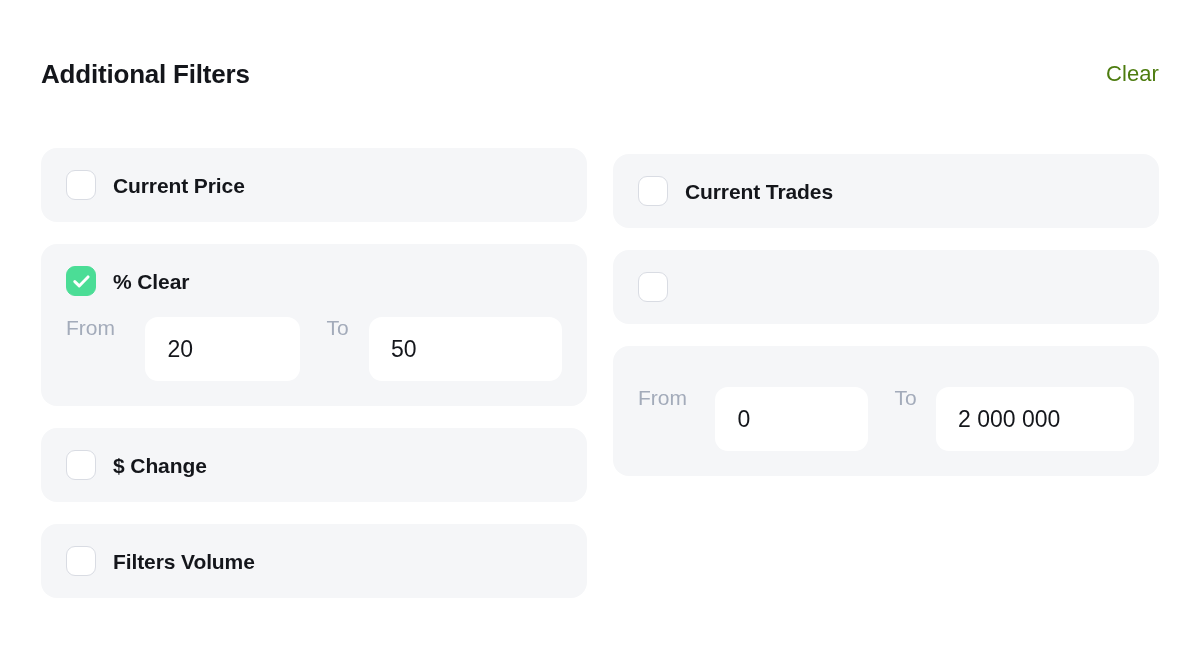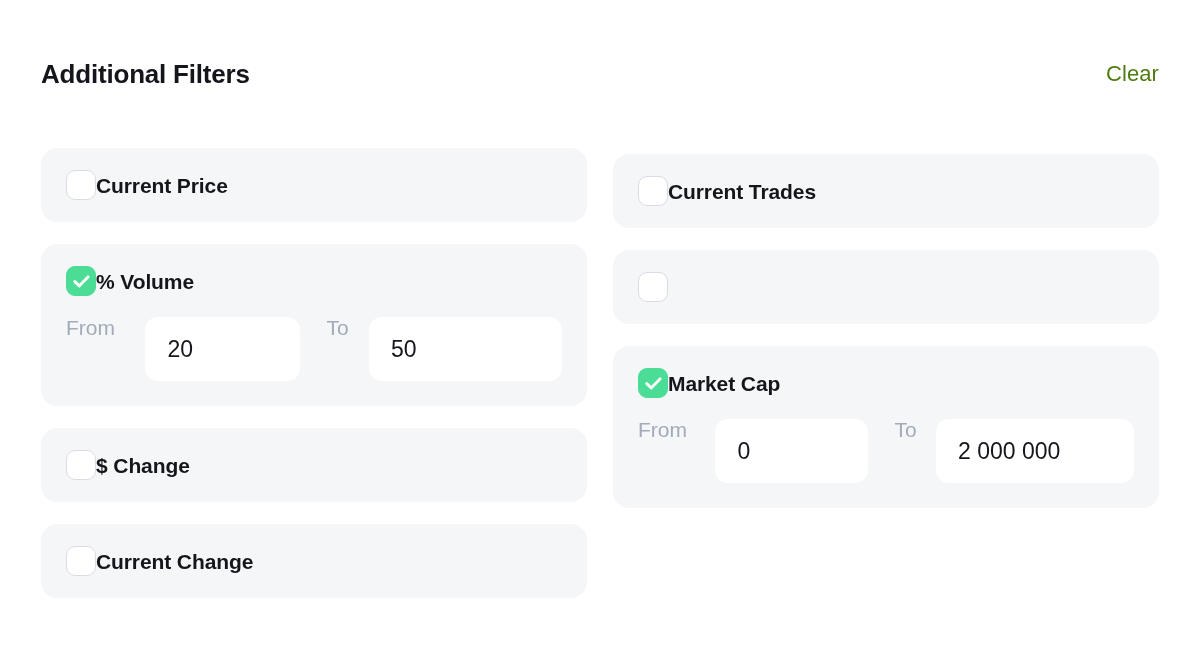--- a/index.html
+++ b/index.html
@@ -68,20 +68,21 @@
     background: #f5f6f8;
     border-radius: 16px;
     margin-bottom: 22px;
     padding: 21px 25px;
   }
   .filter-row.expanded { padding-bottom: 25px; }
 
   .row-head {
     display: flex;
     align-items: center;
+    gap: 17px;
     height: 32px;
   }
 
   
   .cbox {
     width: 30px;
     height: 30px;
     border-radius: 9px;
     background: #ffffff;
     border: 1.6px solid #d9dce3;
@@ -164,63 +165,55 @@
             <div class="row-label">Current Price</div>
           </div>
         </div>
         <div class="filter-row expanded">
           <div class="row-head">
             <div class="cbox checked">
               <svg class="check" width="17" height="13" viewBox="0 0 17 13" fill="none">
                 <path d="M1.8 6.6L6.2 10.9L15 1.9" stroke="#ffffff" stroke-width="2.9" stroke-linecap="round" stroke-linejoin="round"></path>
               </svg>
             </div>
-            <div class="row-label">% Volume</div>
+            <div class="row-label">% Clear</div>
           </div>
           <div class="range">
             <span class="range-label from">From</span>
             <input type="text" class="range-input from" placeholder="From" value="20" style="">
             <span class="range-label to">To</span>
             <input type="text" class="range-input to" placeholder="To" value="50" style="">
           </div>
         </div>
         <div class="filter-row">
           <div class="row-head">
             <div class="cbox"></div>
             <div class="row-label">$ Change</div>
           </div>
         </div>
         <div class="filter-row">
           <div class="row-head">
             <div class="cbox"></div>
-            <div class="row-label">Current Change</div>
+            <div class="row-label">Filters Volume</div>
           </div>
         </div>
       </div>
     <div class="col col-right">
         <div class="filter-row">
           <div class="row-head">
             <div class="cbox"></div>
             <div class="row-label">Current Trades</div>
           </div>
         </div>
         <div class="filter-row">
           <div class="row-head">
             <div class="cbox"></div>
           </div>
         </div>
         <div class="filter-row expanded">
-          <div class="row-head">
-            <div class="cbox checked">
-              <svg class="check" width="17" height="13" viewBox="0 0 17 13" fill="none">
-                <path d="M1.8 6.6L6.2 10.9L15 1.9" stroke="#ffffff" stroke-width="2.9" stroke-linecap="round" stroke-linejoin="round"></path>
-              </svg>
-            </div>
-            <div class="row-label">Market Cap</div>
-          </div>
           <div class="range">
             <span class="range-label from">From</span>
             <input type="text" class="range-input from" placeholder="From" value="0" style="">
             <span class="range-label to">To</span>
             <input type="text" class="range-input to" placeholder="To" value="2 000 000" style="">
           </div>
         </div>
       </div>
   </div>
 

